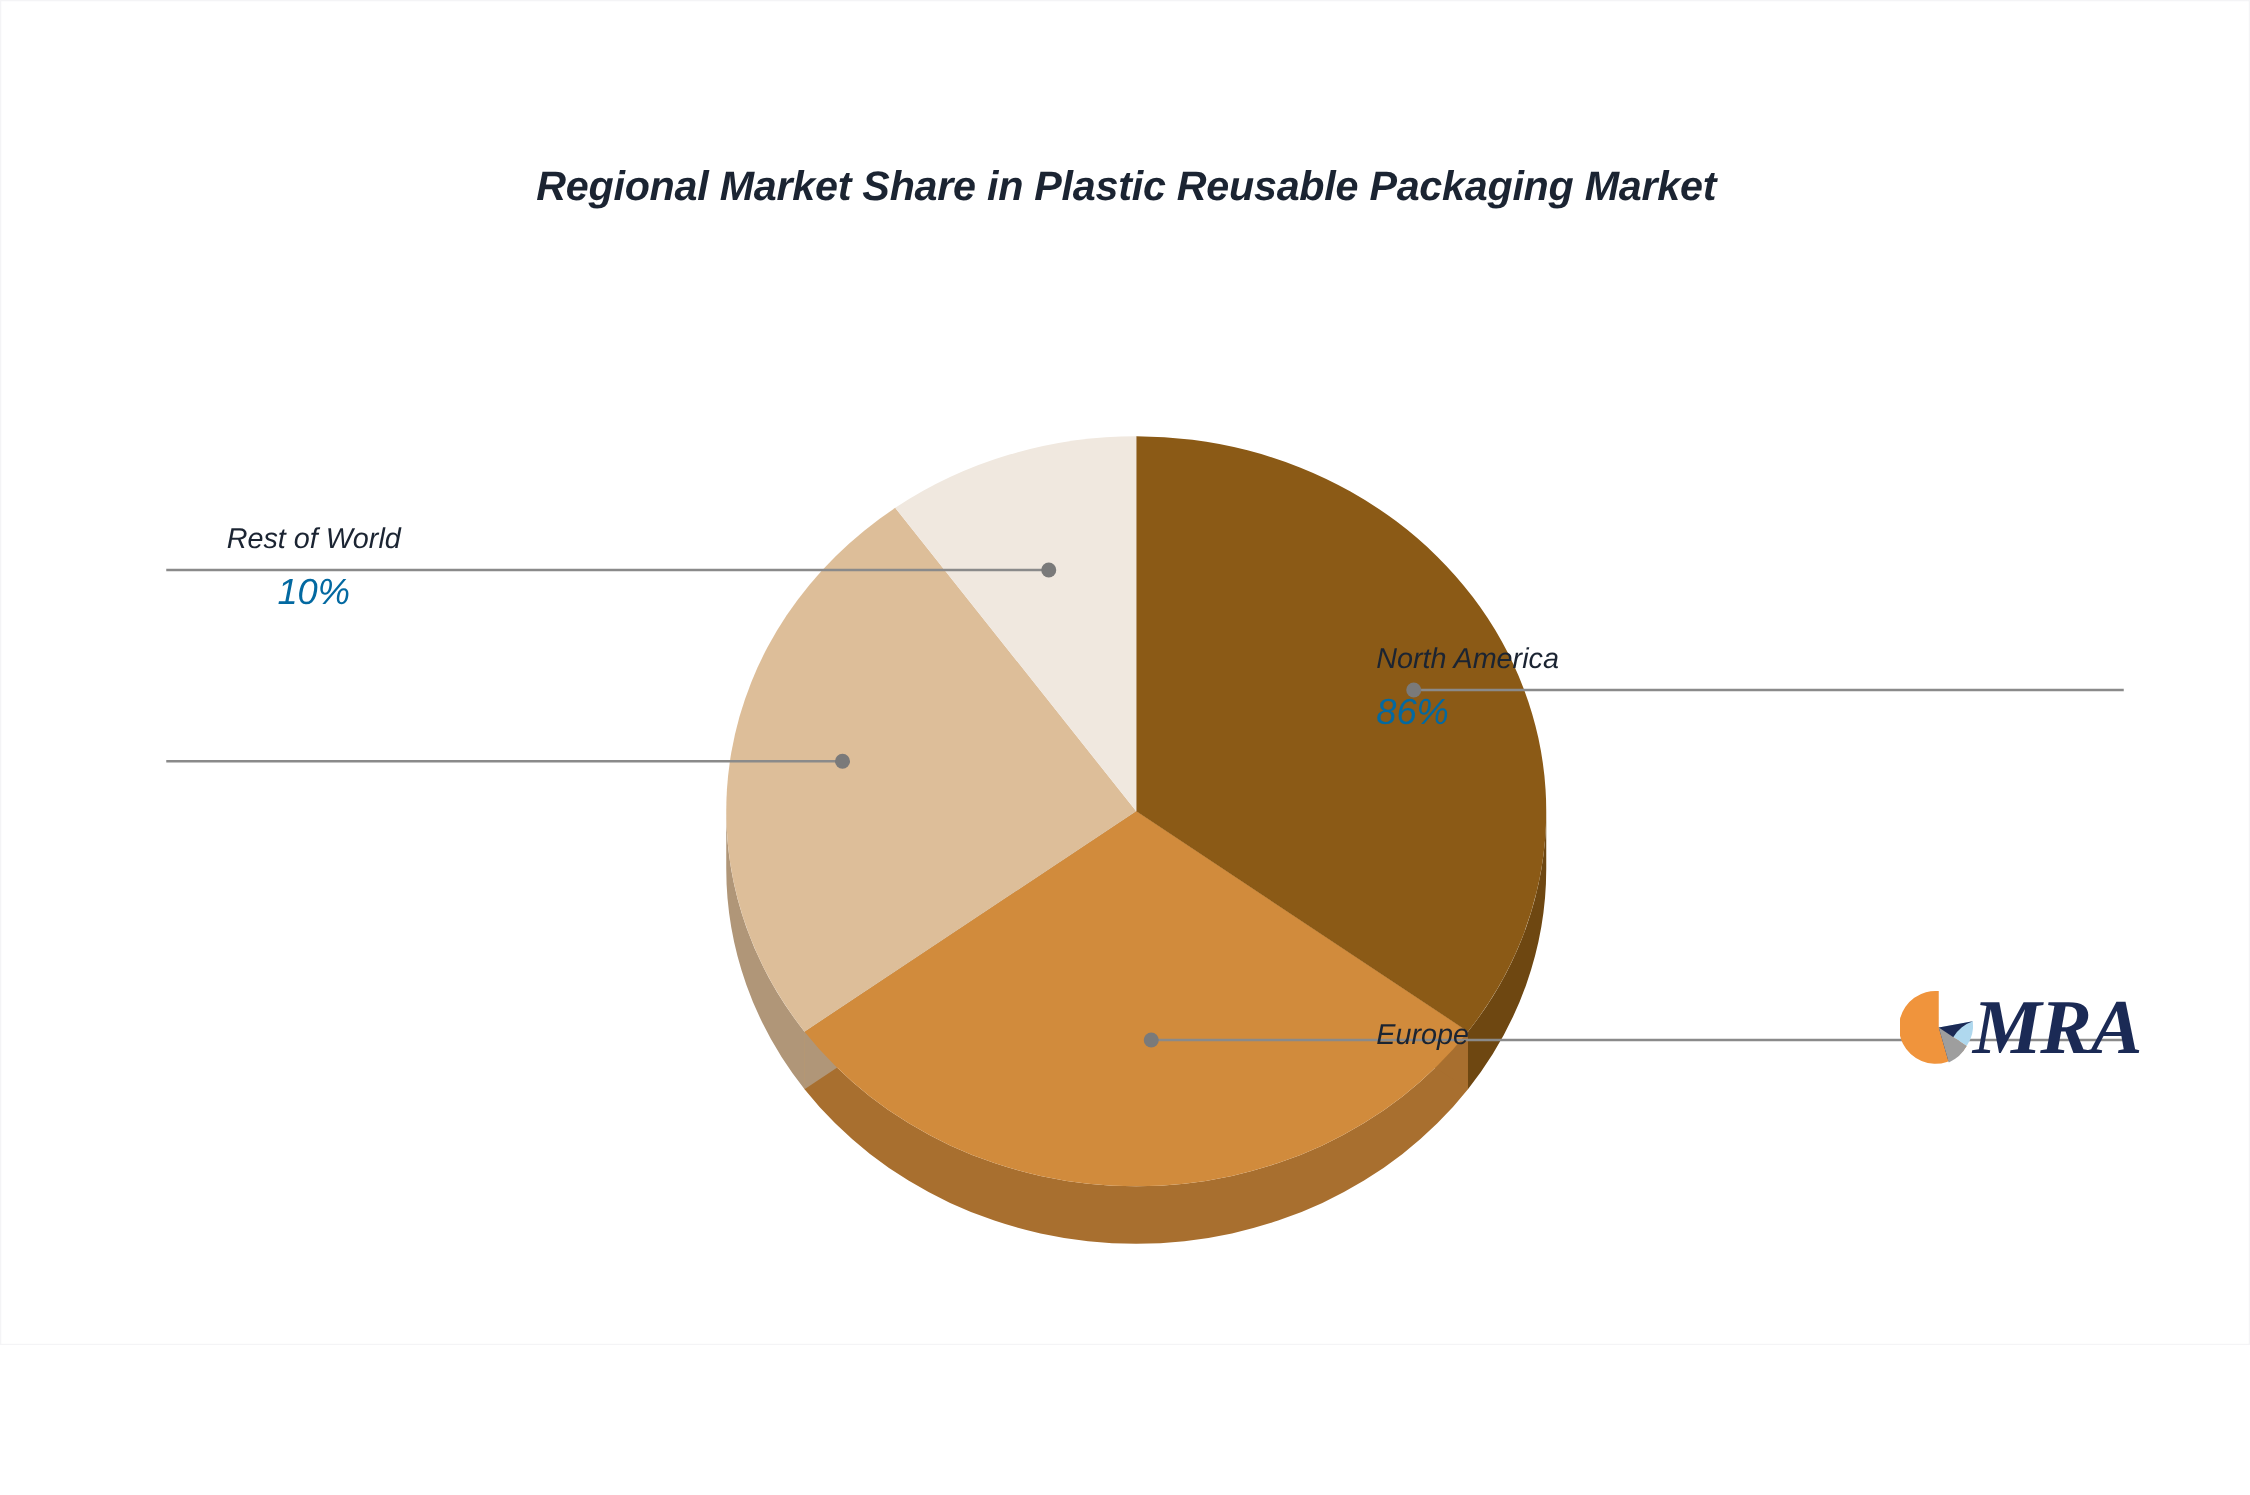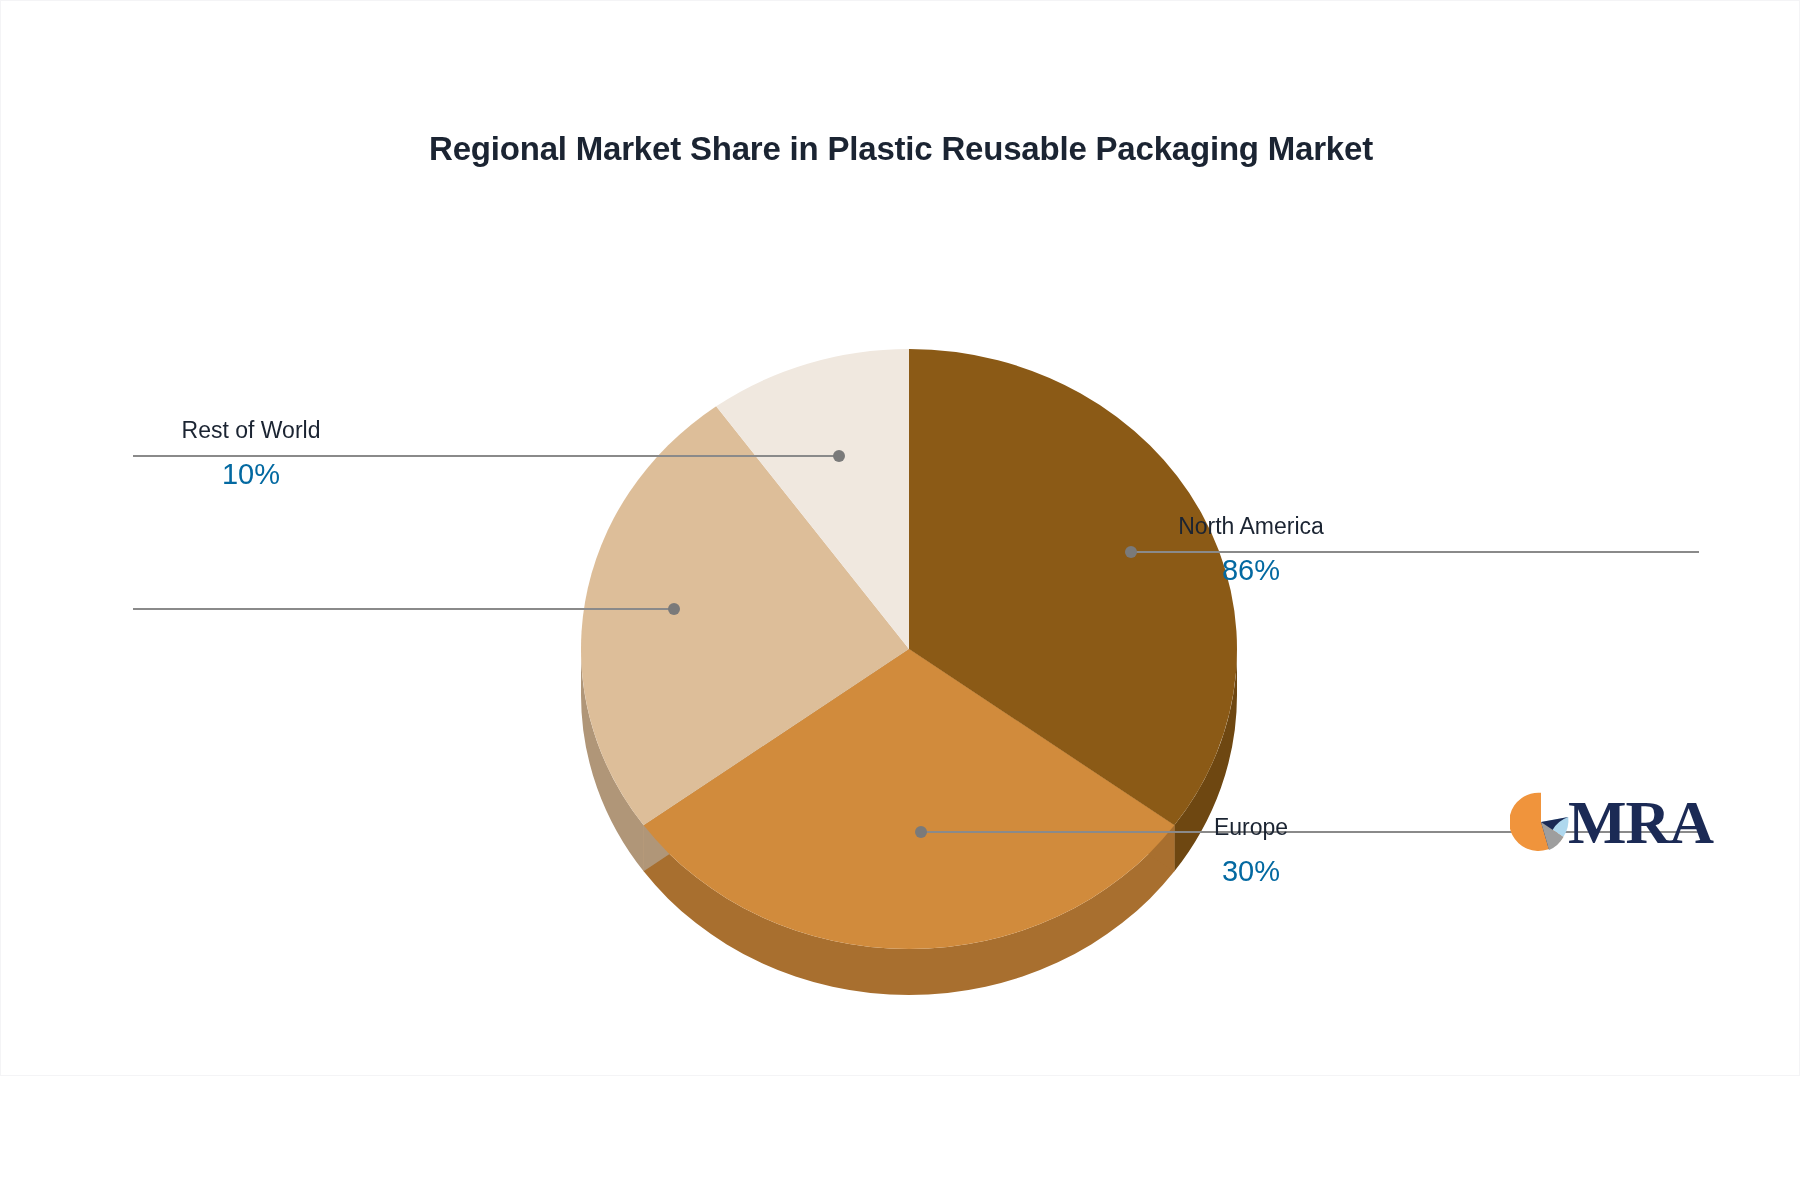--- a/index.html
+++ b/index.html
@@ -15,20 +15,21 @@
     overflow: hidden;
   }
   #canvas {
     position: absolute;
     left: 0; top: 0;
     width: 1800px;
     height: 1076px;
     background: #ffffff;
     border: 1px solid #f4f4f6;
     box-sizing: border-box;
+    font-style: italic;
   }
 
   
   .title-block {
     position: absolute;
     left: 0;
     top: 128px;
     width: 1800px;
     text-align: center;
   }
@@ -69,21 +70,21 @@
     padding-bottom: 5px;
   }
   .callout .cl-value {
     font-size: 29px;
     color: #0369a1;
     white-space: nowrap;
     line-height: 1.25;
     padding-top: 6px;
   }
   .callout.left { text-align: center; }
-  .callout.right { text-align: center; }
+  .callout.right { text-align: left; }
 
   
   #logo {
     position: absolute;
     right: 86px;
     bottom: 222px;
     display: flex;
     align-items: center;
     gap: 2px;
   }
@@ -141,21 +142,20 @@
 
   <div class="callout right" style="right:398px; top:511px; width:300px;">
     <div class="cl-name">North America</div>
     <div class="cl-rule" style="height:0;"></div>
     <div class="cl-value">86%</div>
   </div>
 
   <div class="callout right" style="right:398px; top:812px; width:300px;">
     <div class="cl-name">Europe</div>
     <div class="cl-rule" style="height:0;"></div>
-    <div class="cl-value">30%</div>
   </div>
 
   <div id="logo">
     <svg width="62" height="62" viewBox="0 0 100 100">
       <path id="logo-slice-orange" d="M50 50 L50 3 A47 47 0 1 0 86 74 Z" fill="#F0943C"></path>
       <path id="logo-slice-lightblue" d="M50 50 L86 74 A47 47 0 0 0 94 42 Z" fill="#AFD8EE"></path>
       <path id="logo-slice-navy" d="M50 50 L94 42 A47 47 0 0 0 63 95 Z" transform="rotate(0 50 50)" fill="#1B2A55"></path>
       <path id="logo-slice-gray" d="M50 50 L63 95 A47 47 0 0 0 86 74 Z" fill="#9E9E9E"></path>
     </svg>
     <div id="logo-text" style="color: rgb(27, 42, 85); text-align: right;">MRA</div>

